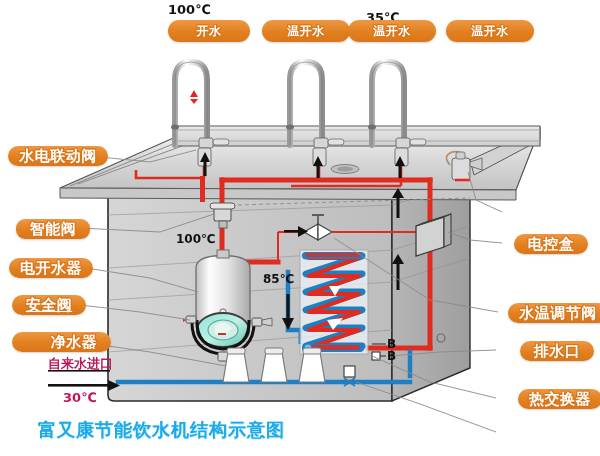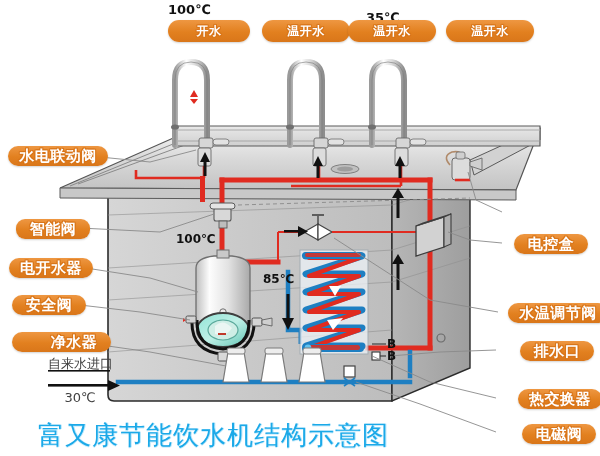--- a/index.html
+++ b/index.html
@@ -23,25 +23,25 @@
       1px 1px 0 #D9761A,-1px -1px 0 #D9761A,1px -1px 0 #D9761A,-1px 1px 0 #D9761A;
   }
   .pill.top{height:22px;font-size:12px;padding:0 11px;}
   .pill.side{height:20px;font-size:15px;padding:0 6px;}
 
   .temp{position:absolute;color:#111;font-weight:bold;white-space:nowrap;text-align:center;}
   .temp.t-top{font-size:13px;}
   .temp.t-in{font-size:12px;}
   .bmark{position:absolute;font-size:12px;font-weight:bold;color:#111;}
 
-  .inlet-txt{position:absolute;font-size:13px;color:#404040;white-space:nowrap;text-align:center;}
+  .inlet-txt{position:absolute;font-size:13px;color:#be185d;white-space:nowrap;text-align:center;font-weight:bold;}
 
   #title{
     position:absolute;left:38px;top:418px;
-    font-size:26px;font-weight:normal;color:#1BA9E8;white-space:nowrap;
+    font-size:18px;font-weight:bold;color:#1BA9E8;white-space:nowrap;
     text-shadow:0 1px 0 #cfeefc,1px 0 0 #b8e6fb;
     letter-spacing:1px;
   }
 </style>
 </head>
 <body>
 
 <div id="stage">
 
   <svg class="layer" viewBox="0 0 600 456">
@@ -340,42 +340,39 @@
 
   <div class="pill side" style="left:8px;top:146px;width:88px;">
     <span>水电联动阀</span>
   </div>
   <div class="pill side" style="left:16px;top:219px;width:62px;border-radius:9px;">
     <span>智能阀</span>
   </div>
   <div class="pill side" style="left:9px;top:258px;width:72px;">
     <span>电开水器</span>
   </div>
-  <div class="pill side" style="left:12px;top:295px;width:62px;">
+  <div class="pill side" style="left:12px;top:295px;width:62px;text-decoration:underline;">
     <span>安全阀</span>
   </div>
   <div class="pill side" style="left:12px;top:332px;width:62px;padding-left:31px;">
     <span>净水器</span>
   </div>
 
   <div class="pill side" style="left:514px;top:234px;width:62px;">
     <span>电控盒</span>
   </div>
   <div class="pill side" style="left:508px;top:303px;width:88px;">
     <span>水温调节阀</span>
   </div>
   <div class="pill side" style="left:520px;top:341px;width:62px;align-items:center;">
     <span>排水口</span>
   </div>
   <div class="pill side" style="left:518px;top:389px;width:72px;">
     <span>热交换器</span>
   </div>
-  <div class="pill side" style="left:522px;top:424px;width:62px;">
-    <span>电磁阀</span>
-  </div>
 
   <div class="temp t-in" style="left:176px;top:232px;">100℃</div>
   <div class="temp t-in" style="left:255px;top:272px;margin-left:8px;">85℃</div>
 
   <div class="bmark" style="left:387px;top:337px;">B</div>
   <div class="bmark" style="left:387px;top:349px;">B</div>
 
   <div class="inlet-txt" style="left:48px;top:355px;width:64px;">自来水进口</div>
   <div class="inlet-txt" style="left:48px;top:390px;width:64px;">30℃</div>
 

